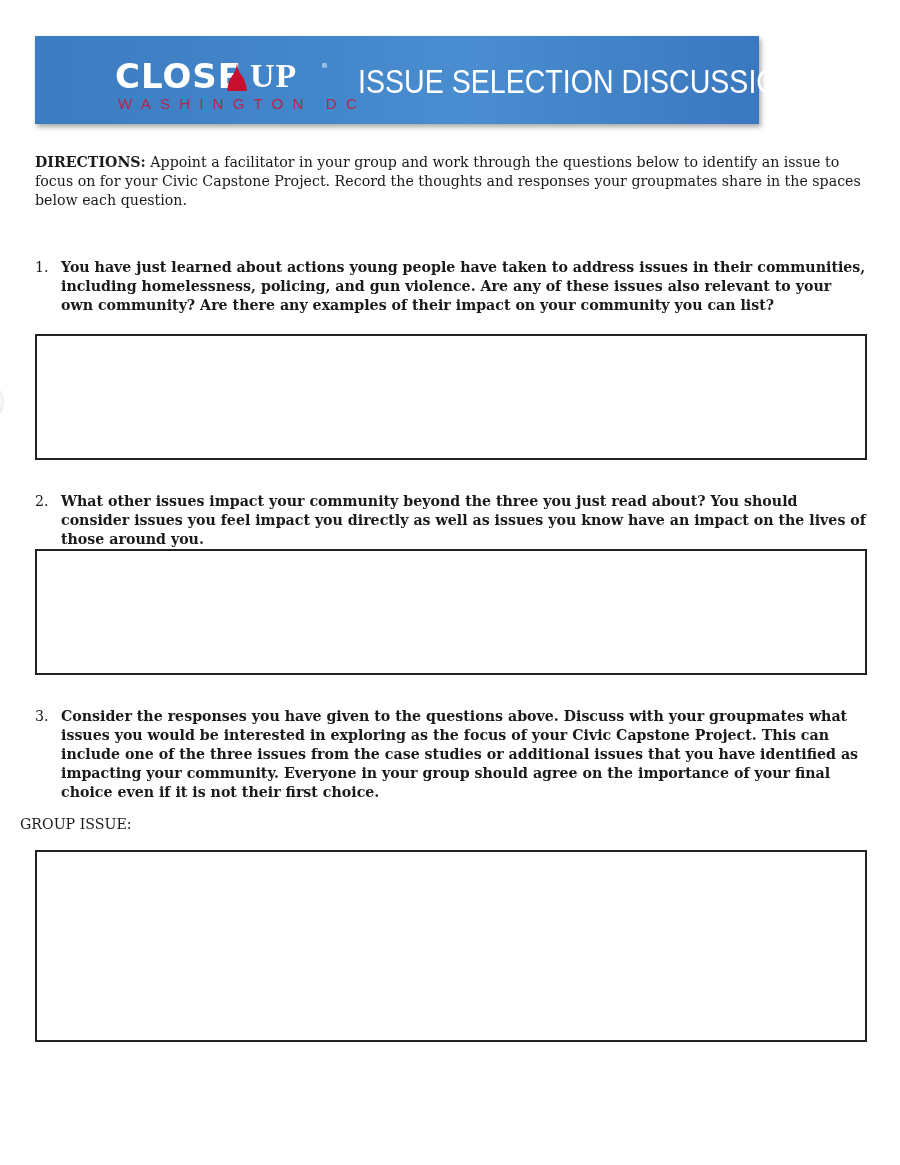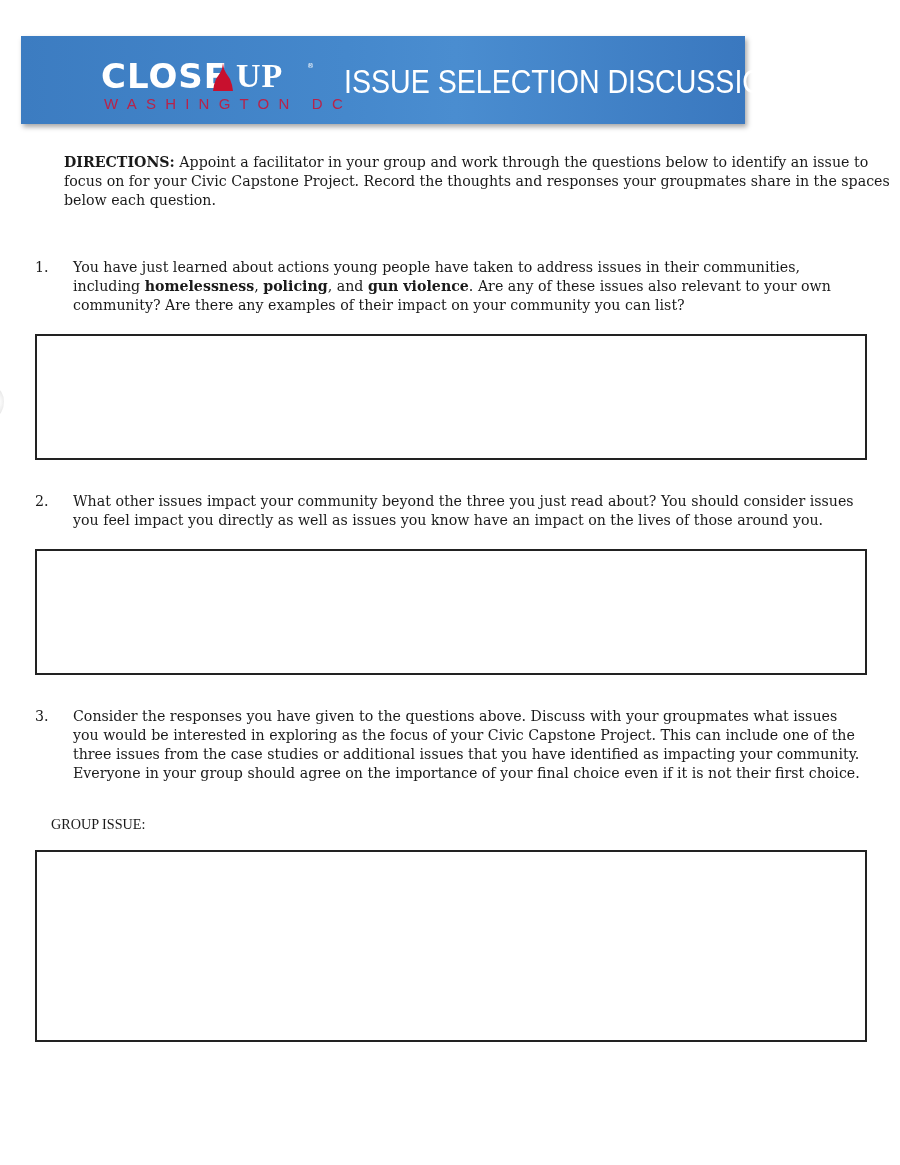--- a/index.html
+++ b/index.html
@@ -10,21 +10,21 @@
     body {
       width: 900px;
       height: 1165px;
       position: relative;
       overflow: hidden;
       font-family: "DejaVu Serif", "Liberation Serif", serif;
       color: #1a1a1a;
     }
     .banner {
       position: absolute;
-      left: 21px;
+      left: 35px;
       top: 36px;
       width: 724px;
       height: 88px;
       background: linear-gradient(90deg, #3c7cc1 0%, #4588cc 45%, #4a8dd0 60%, #3a78bf 100%);
       box-shadow: 2px 3px 5px rgba(0,0,0,0.35);
     }
     .logo {
       position: absolute;
       left: 80px;
       top: 22px;
@@ -82,58 +82,58 @@
       line-height: 50px;
     }
     .text-block {
       position: absolute;
       left: 35px;
       width: 832px;
       font-size: 14.2px;
       line-height: 19px;
       font-family: "DejaVu Serif", "Liberation Serif", serif;
     }
-    .directions { top: 153px; margin-left: 29px; }
+    .directions { top: 153px; }
     .directions b { font-weight: bold; }
     .question {
       position: absolute;
       left: 35px;
       width: 832px;
       font-size: 14.2px;
       line-height: 19px;
     }
     .question .num {
       position: absolute;
       left: 0;
       top: 0;
     }
     .question .qtext {
-      margin-left: 38px;
+      margin-left: 26px;
       display: block;
+      font-weight: bold;
     }
     .q1 { top: 258px; }
     .q2 { top: 492px; }
     .q3 { top: 707px; }
     .answer-box {
       position: absolute;
       left: 35px;
       width: 828px;
       border: 2px solid #222222;
       background: #ffffff;
     }
     .box1 { top: 334px; height: 122px; }
     .box2 { top: 549px; height: 122px; }
     .box3 { top: 850px; height: 188px; }
     .group-label {
       position: absolute;
-      left: 51px;
+      left: 20px;
       top: 815px;
       font-size: 14.2px;
       line-height: 19px;
-      font-family: Liberation Serif, serif;
     }
     .side-tab {
       position: absolute;
       left: -14px;
       top: 388px;
       width: 18px;
       height: 28px;
       border-radius: 50%;
       background: radial-gradient(circle at 30% 50%, #ffffff 40%, #d8d8d8 100%);
     }

